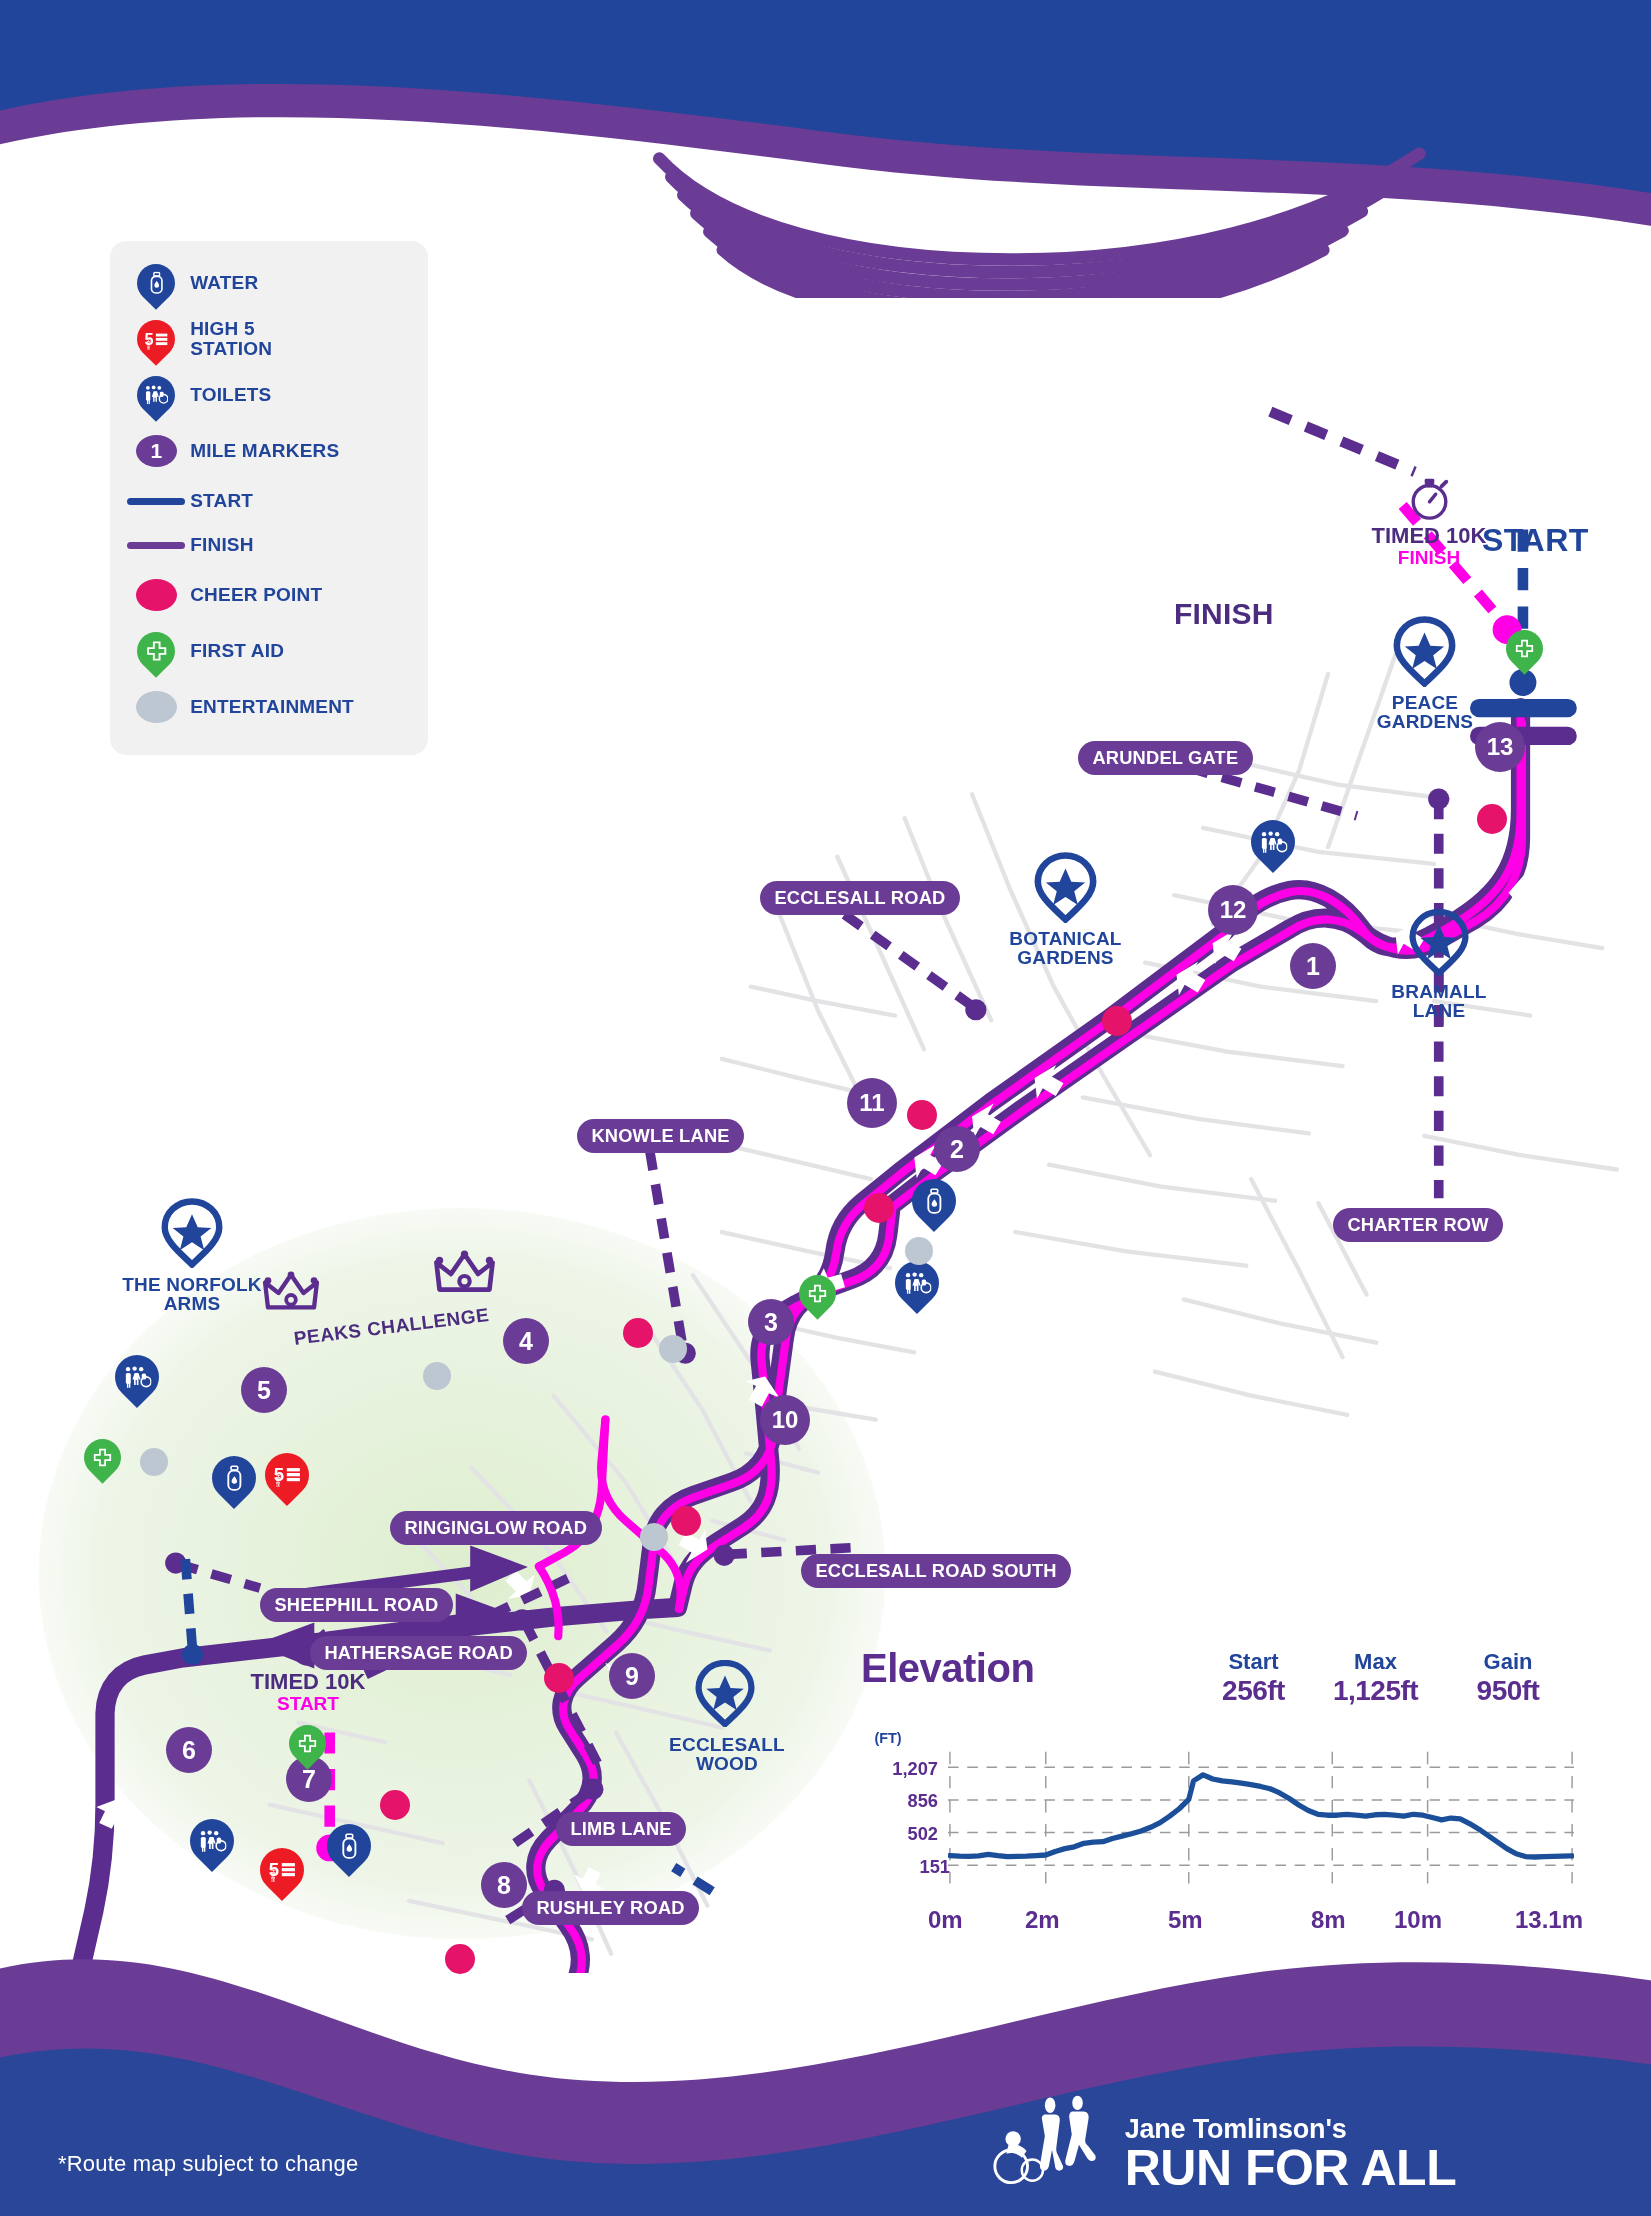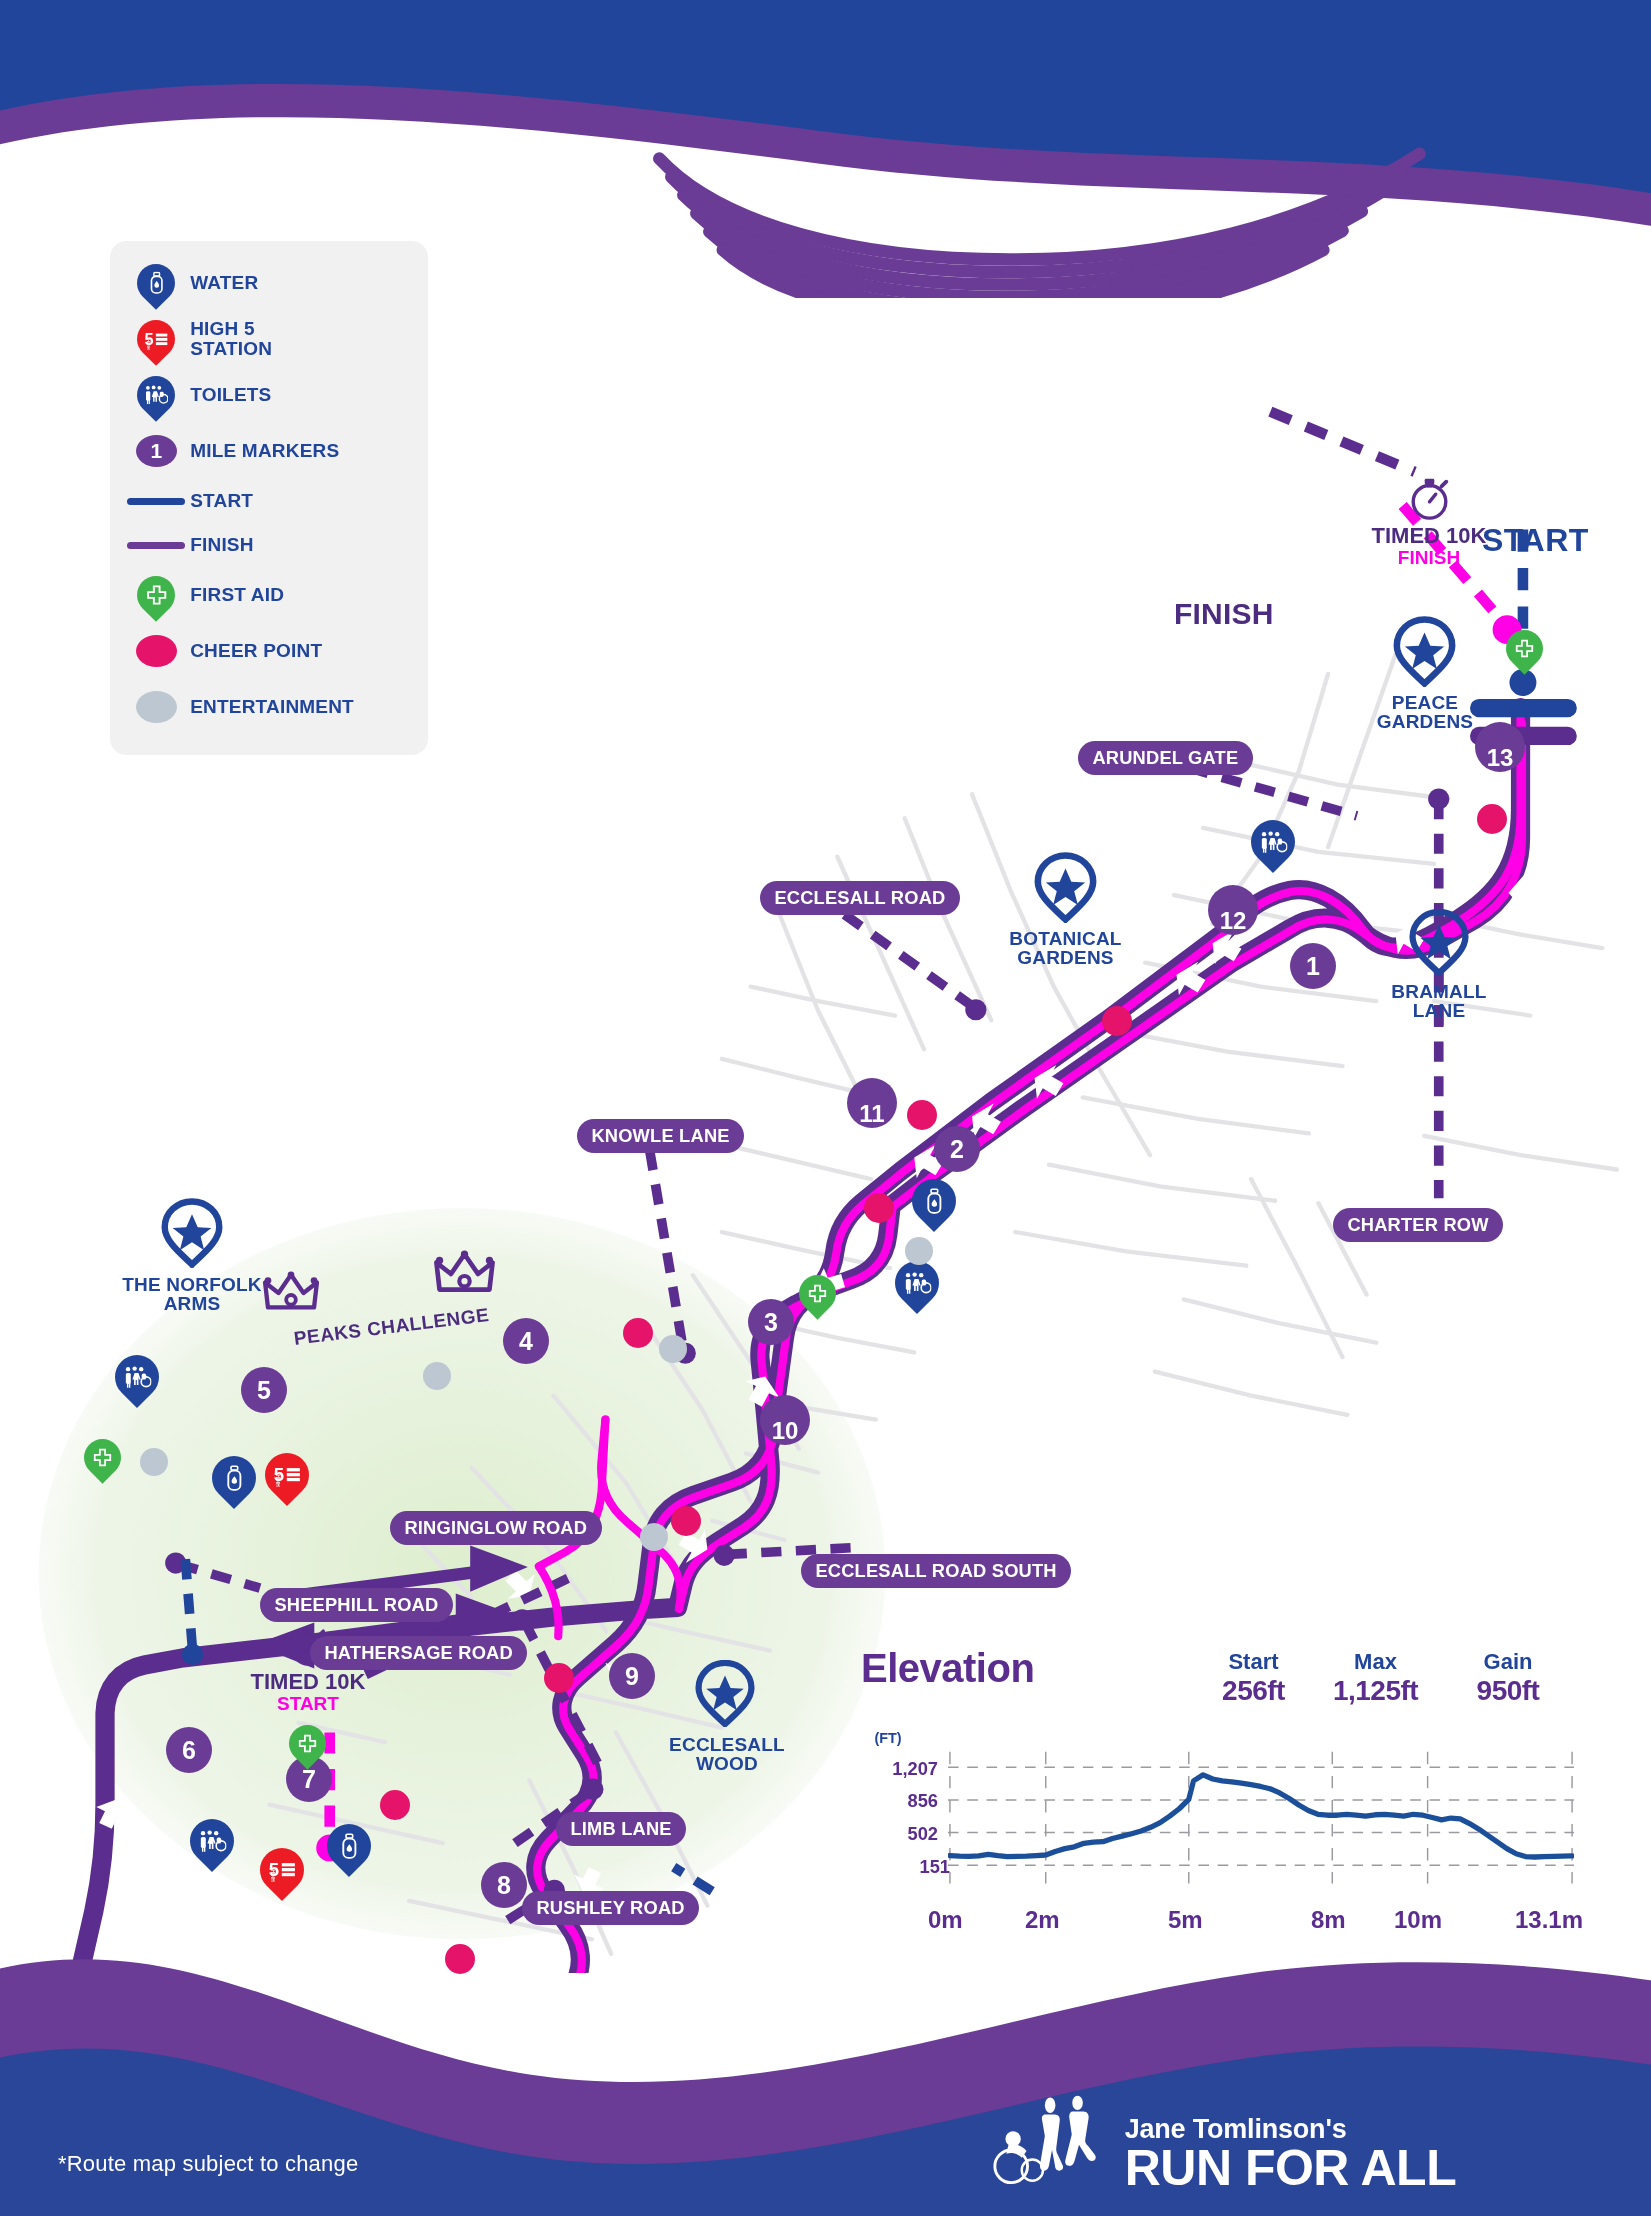--- a/index.html
+++ b/index.html
@@ -87,21 +87,21 @@
   .peaks-label{
     color:#4B2C7F;font-weight:bold;font-size:19px;letter-spacing:0.5px;
   }
 
   .mile{
     width:46px;height:46px;border-radius:50%;
     background:#6A3C95;color:#fff;font-weight:bold;
     display:flex;align-items:center;justify-content:center;
     font-size:25px;
   }
-  .mile.wide{width:50px;height:50px;font-size:24px;align-items:flex-end;}
+  .mile.wide{width:50px;height:50px;font-size:24px;}
 
   .mappin{
     width:44px;height:44px;border-radius:50% 50% 50% 0;
     transform:rotate(-45deg);display:flex;align-items:center;justify-content:center;
   }
   .mappin > *{transform:rotate(45deg);}
   .mappin.sm{width:37px;height:37px;}
   .dot-pink{width:30px;height:30px;border-radius:50%;background:#E5136A;}
   .dot-grey{width:28px;height:28px;border-radius:50%;background:#BDC7D2;}
 
@@ -417,34 +417,34 @@
 
     <div class="key-row" style="min-height:44px">
       <div class="key-ico">
           <div class="bar bar-purple"></div>
         </div>
       <div class="key-label">FINISH</div>
     </div>
 
     <div class="key-row">
       <div class="key-ico">
+          <div class="oval oval-pink"></div>
+        </div>
+      <div class="key-label">CHEER POINT</div>
+    </div>
+
+    <div class="key-row">
+      <div class="key-ico">
         <div class="pin pin-green">
           <svg width="21" height="21" viewBox="0 0 44 44">
               <path d="M16 4h12v12h12v12H28v12H16V28H4V16h12z" fill="none" stroke="#fff" stroke-width="4"></path>
             </svg>
         </div>
       </div>
       <div class="key-label">FIRST AID</div>
-    </div>
-
-    <div class="key-row">
-      <div class="key-ico">
-          <div class="oval oval-pink"></div>
-        </div>
-      <div class="key-label">CHEER POINT</div>
     </div>
 
     <div class="key-row">
       <div class="key-ico">
           <div class="oval oval-grey"></div>
         </div>
       <div class="key-label">ENTERTAINMENT</div>
     </div>
 
   </div>

